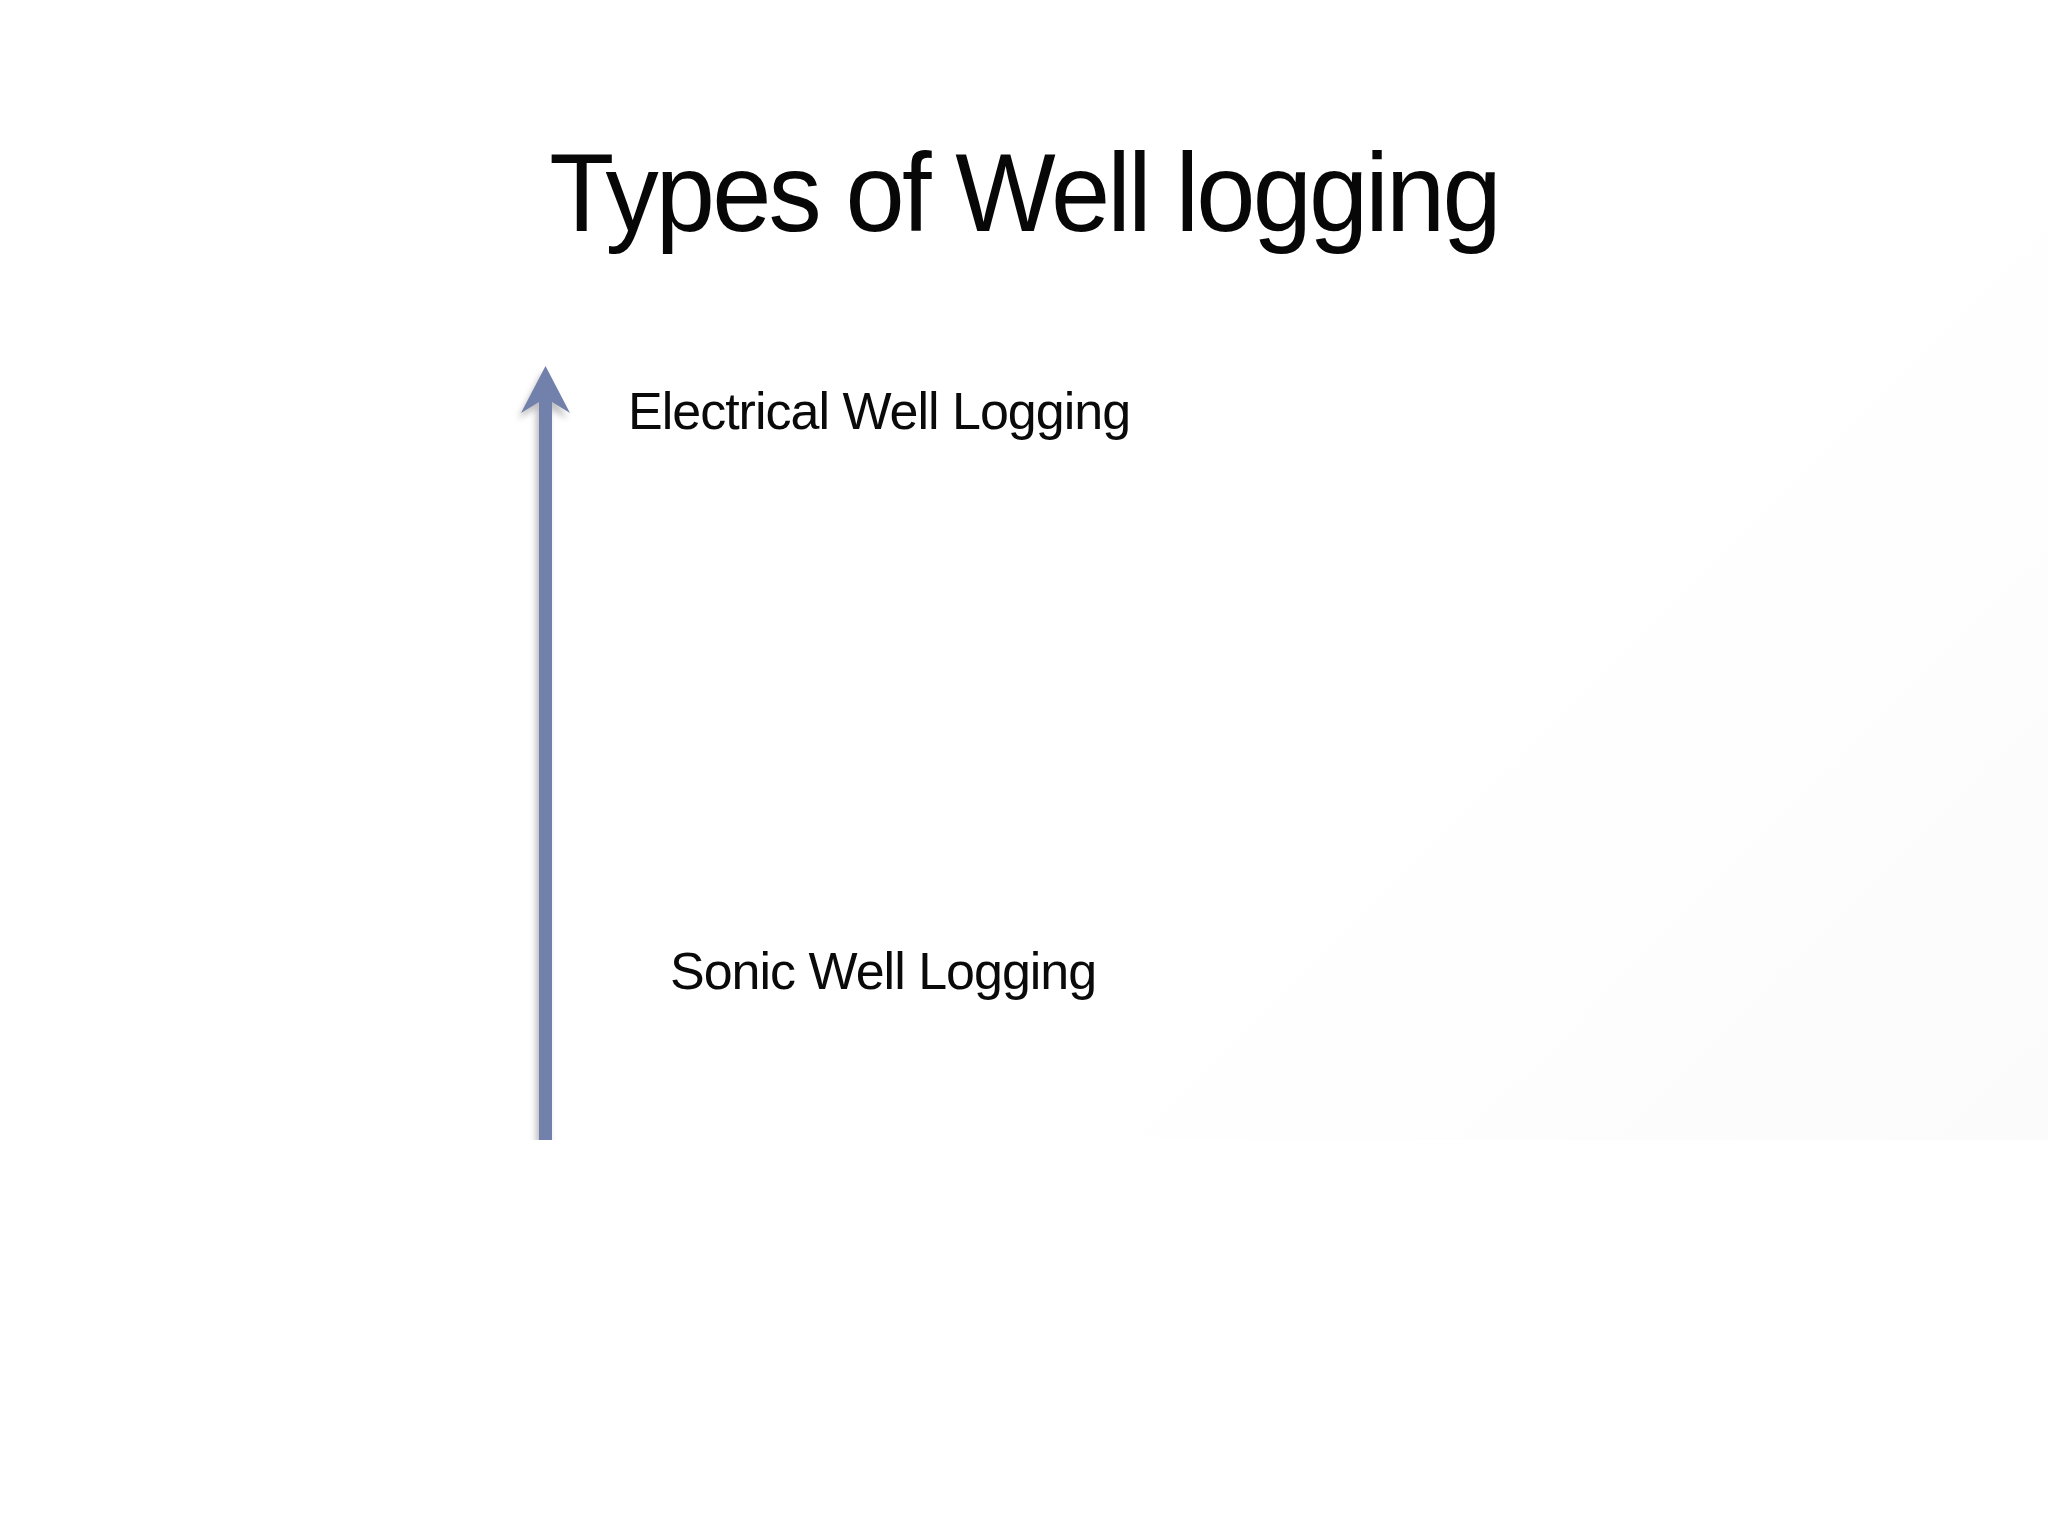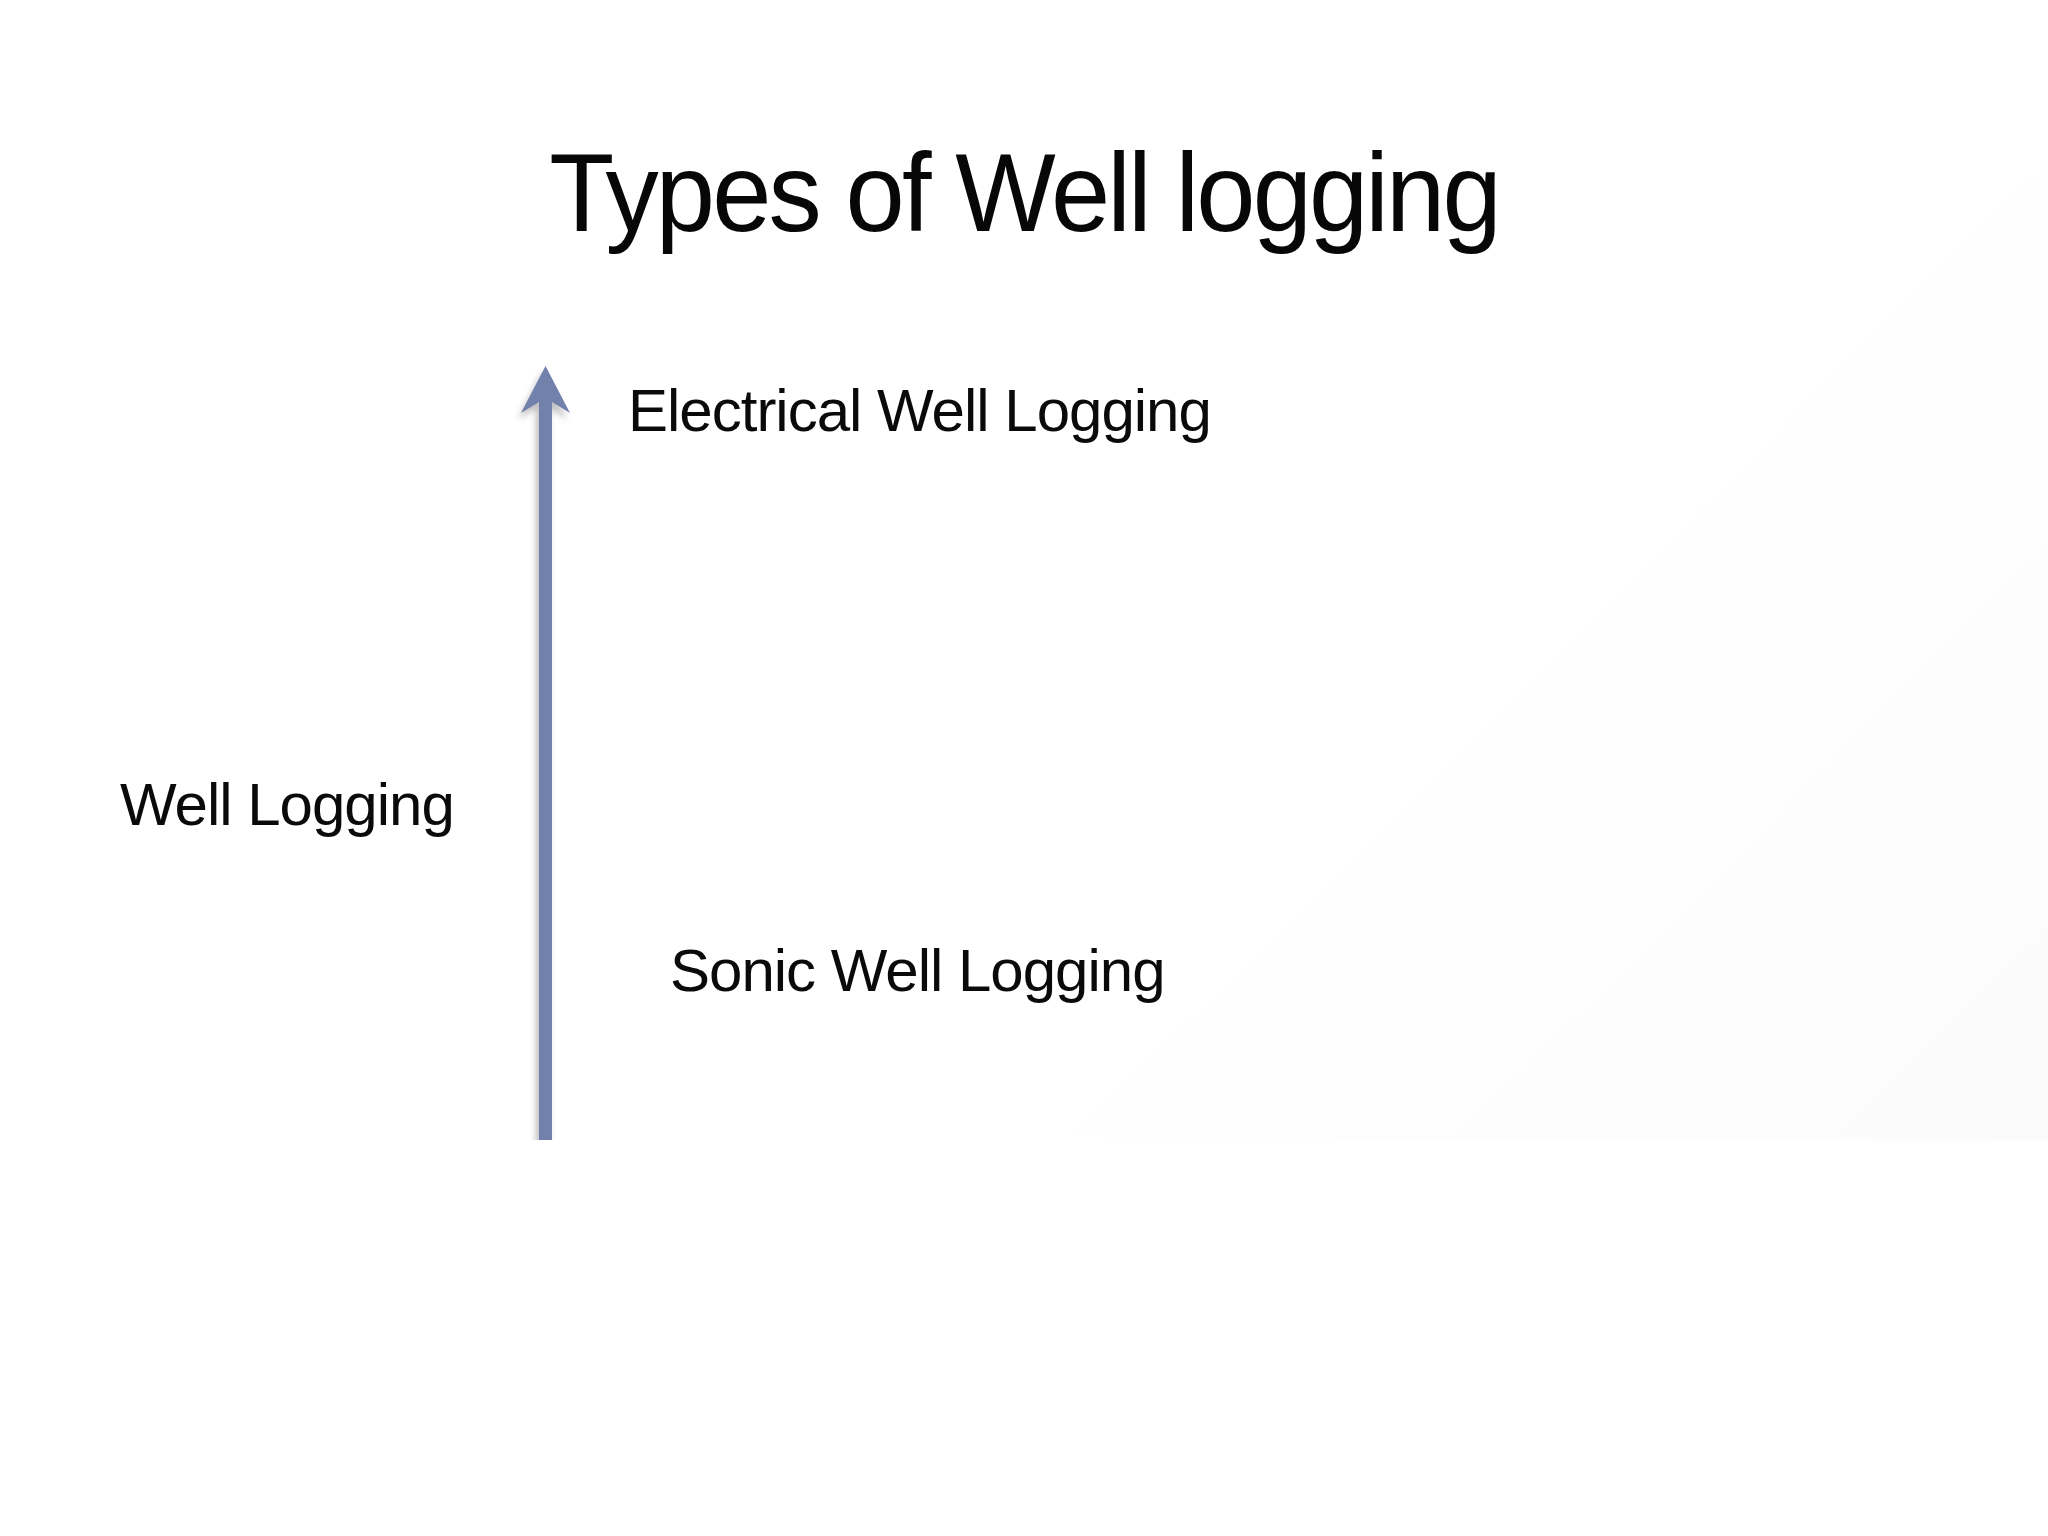--- a/index.html
+++ b/index.html
@@ -36,21 +36,21 @@
     left: 120px;
     top: 770px;
     font-size: 60px;
     line-height: 70px;
     letter-spacing: -1px;
     color: #0a0a0a;
     white-space: nowrap;
   }
   .type-item {
     position: absolute;
-    font-size: 60px;
+    font-size: 52px;
     line-height: 62px;
     letter-spacing: -1px;
     color: #0a0a0a;
     white-space: nowrap;
     text-align: right;
   }
   .item-0 { left: 628px; top: 380px; }
   .item-1 { left: 663px; top: 636px; }
   .item-2 { left: 662px; top: 940px; margin-left: 8px; }
   .item-3 { left: 637px; top: 1216px; }
@@ -66,21 +66,20 @@
     filter: drop-shadow(-3px 6px 3px rgba(110, 110, 118, 0.45));
   }
 </style>
 </head>
 <body>
 
 <div class="slide">
 
   <div class="slide-title">Types of Well logging</div>
 
-  <div class="axis-label">Well Logging</div>
 
   <div class="arrow-wrap">
     <svg width="94" height="944" viewBox="0 0 94 944" xmlns="http://www.w3.org/2000/svg">
       <g fill="#7280ac">
 
         <rect x="41" y="38" width="13" height="868"></rect>
 
         <path d="M 47.5 8 L 23 55 L 47.5 40 L 72 55 Z"></path>
 
         <path d="M 47.5 936 L 23 889 L 47.5 904 L 72 889 Z"></path>

